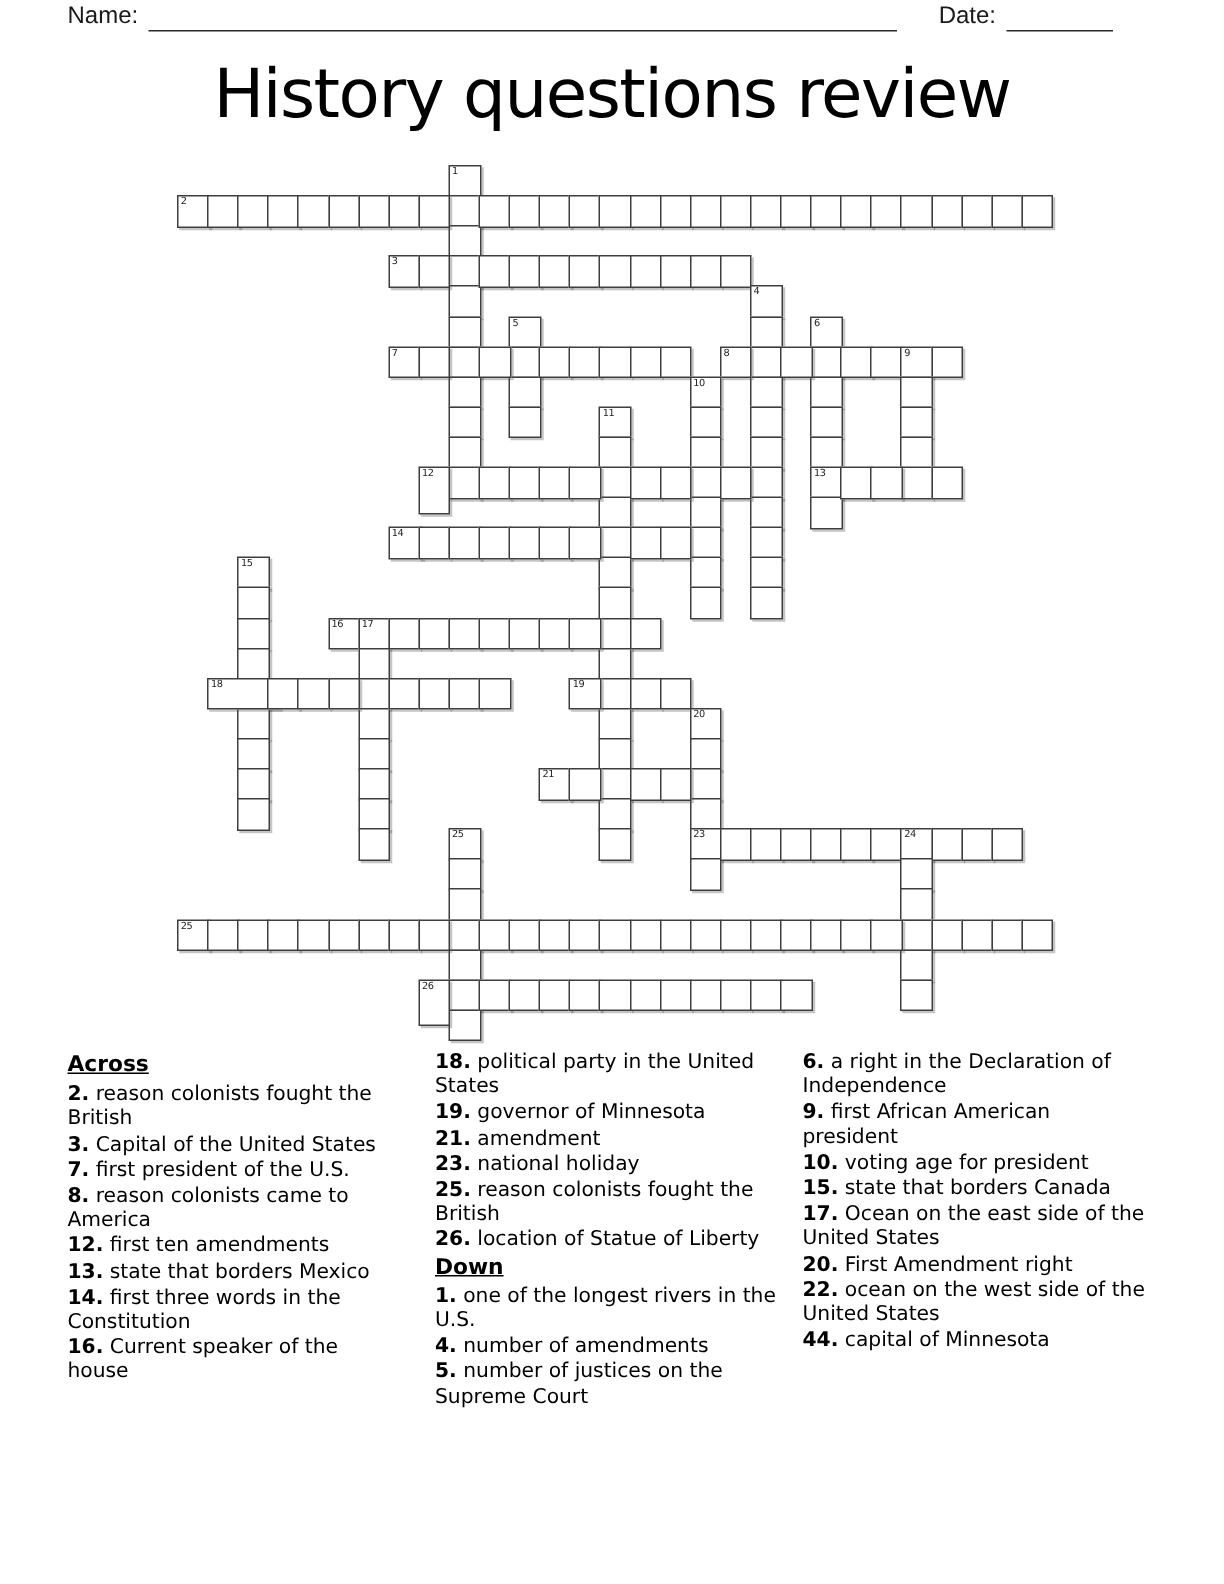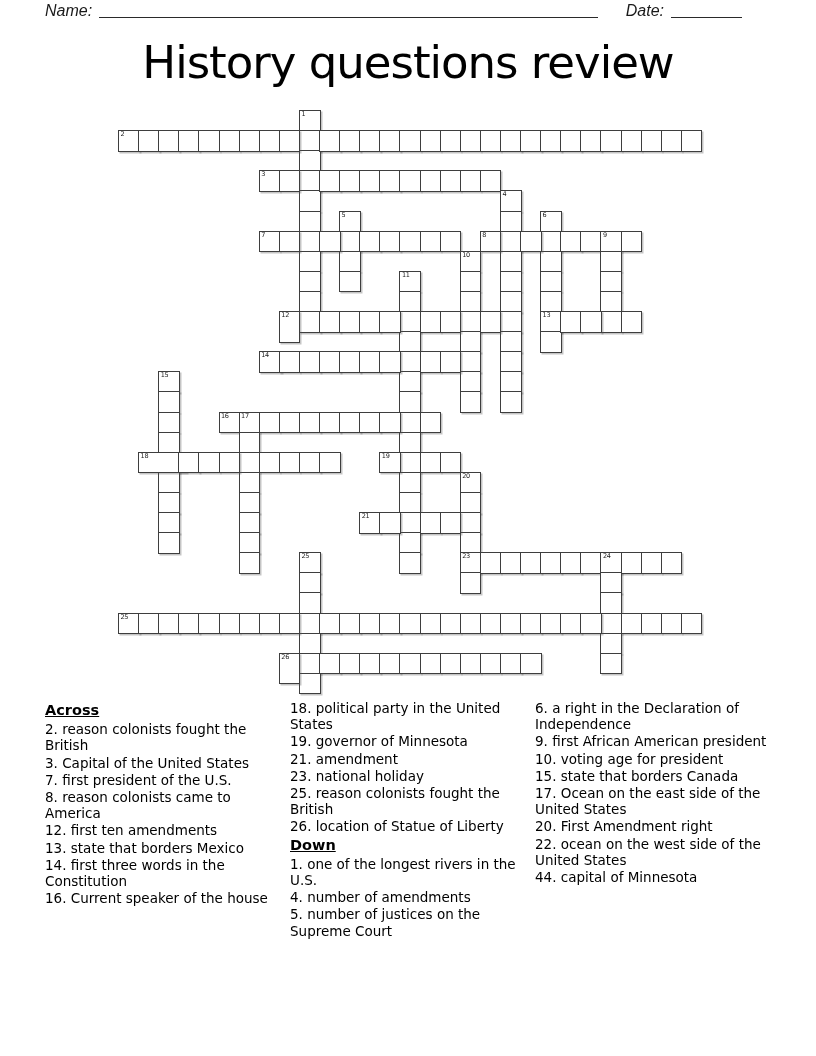--- a/index.html
+++ b/index.html
@@ -13,25 +13,24 @@
     color: #111;
     overflow: hidden;
   }
   
   .topline {
     position: absolute;
     left: 45px;
     top: 2px;
     width: 697px;
     display: flex;
-    align-items: flex-start;
+    align-items: flex-end;
     font-family: "Liberation Sans", sans-serif;
     font-size: 16px;
     color: #1a1a1a;
-    font-style: italic;
   }
   .topline .lbl { white-space: nowrap; padding-bottom: 1px; }
   .blankline {
     border-bottom: 1.6px solid #2a2a2a;
     height: 16px;
   }
   .name-line { flex: 1; margin-left: 7px; margin-right: 28px; }
   .date-line { width: 71px; margin-left: 7px; }
   
   .title {
@@ -64,21 +63,21 @@
   }
   
   .clue-col {
     position: absolute;
     top: 700px;
     font-size: 13.5px;
     line-height: 16.2px;
     color: #000;
   }
   .clue { margin-bottom: 1px; }
-  .clue b { font-weight: normal; margin-top: 41px; }
+  .clue b { font-weight: bold; margin-top: 41px; }
   .clue-header {
     font-size: 14.5px;
     font-weight: bold;
     text-decoration: underline;
     margin-bottom: 3px;
     margin-top: 2px;
   }
 </style>
 </head>
 <body>

